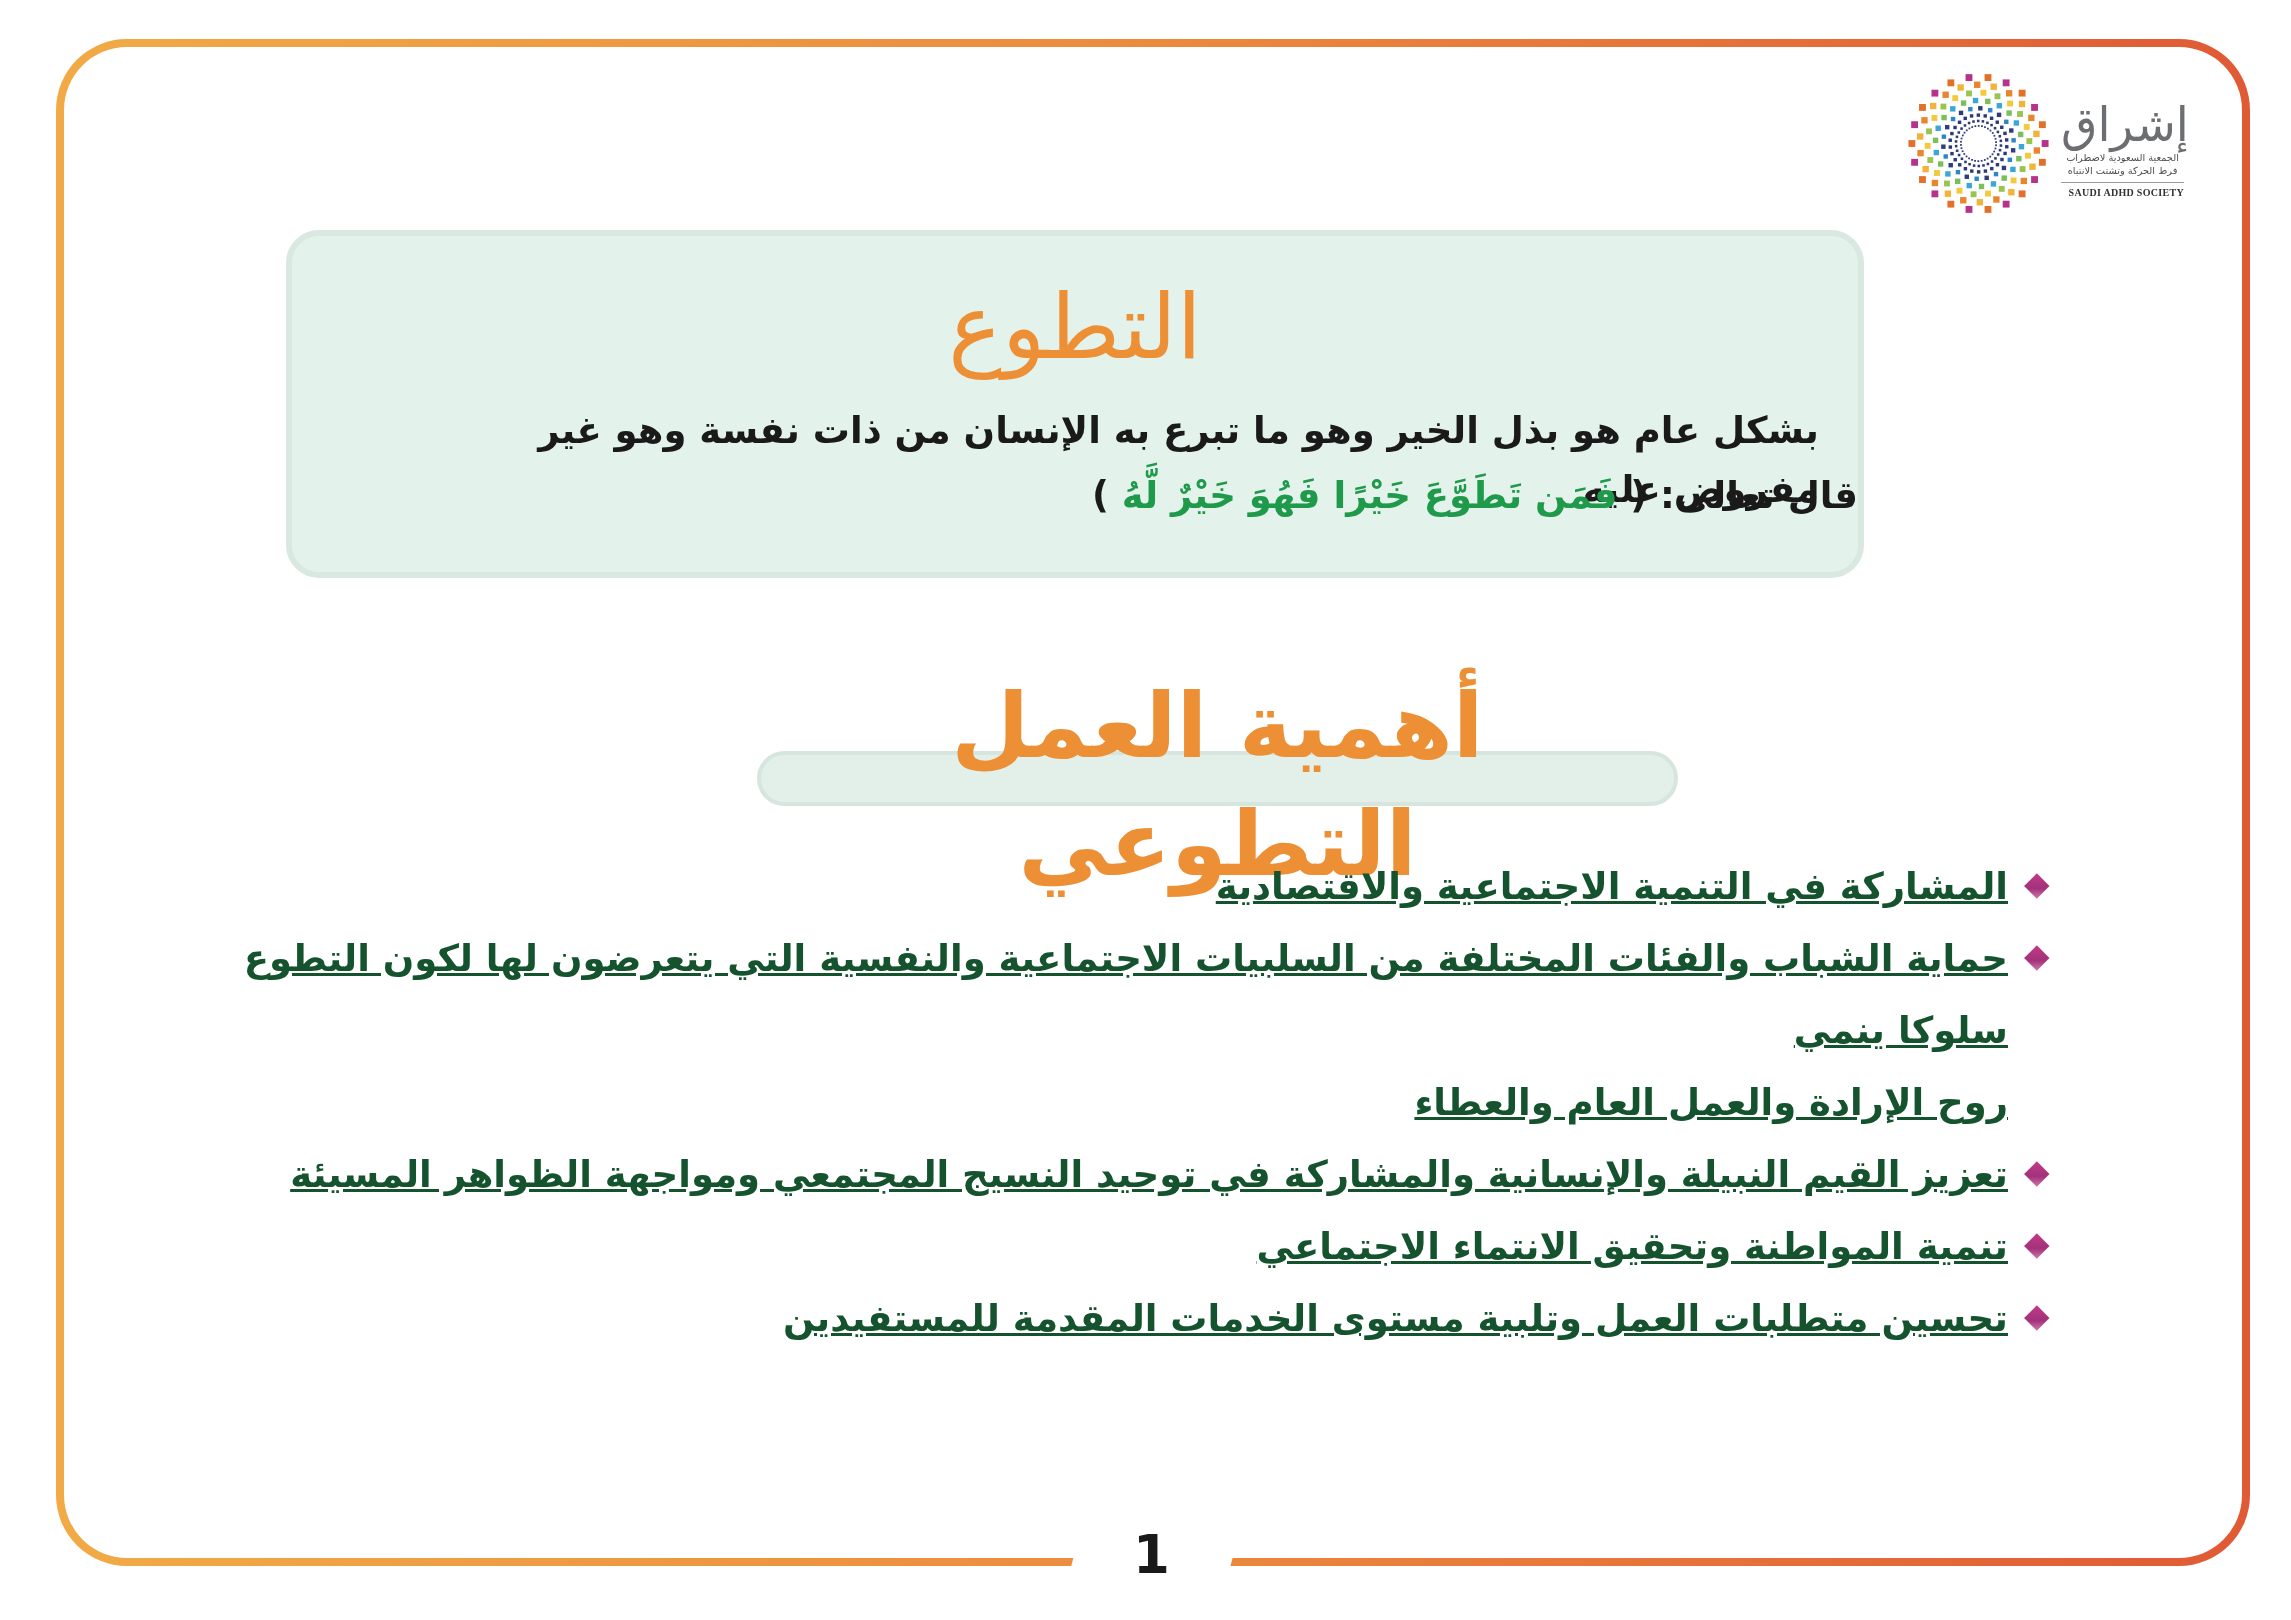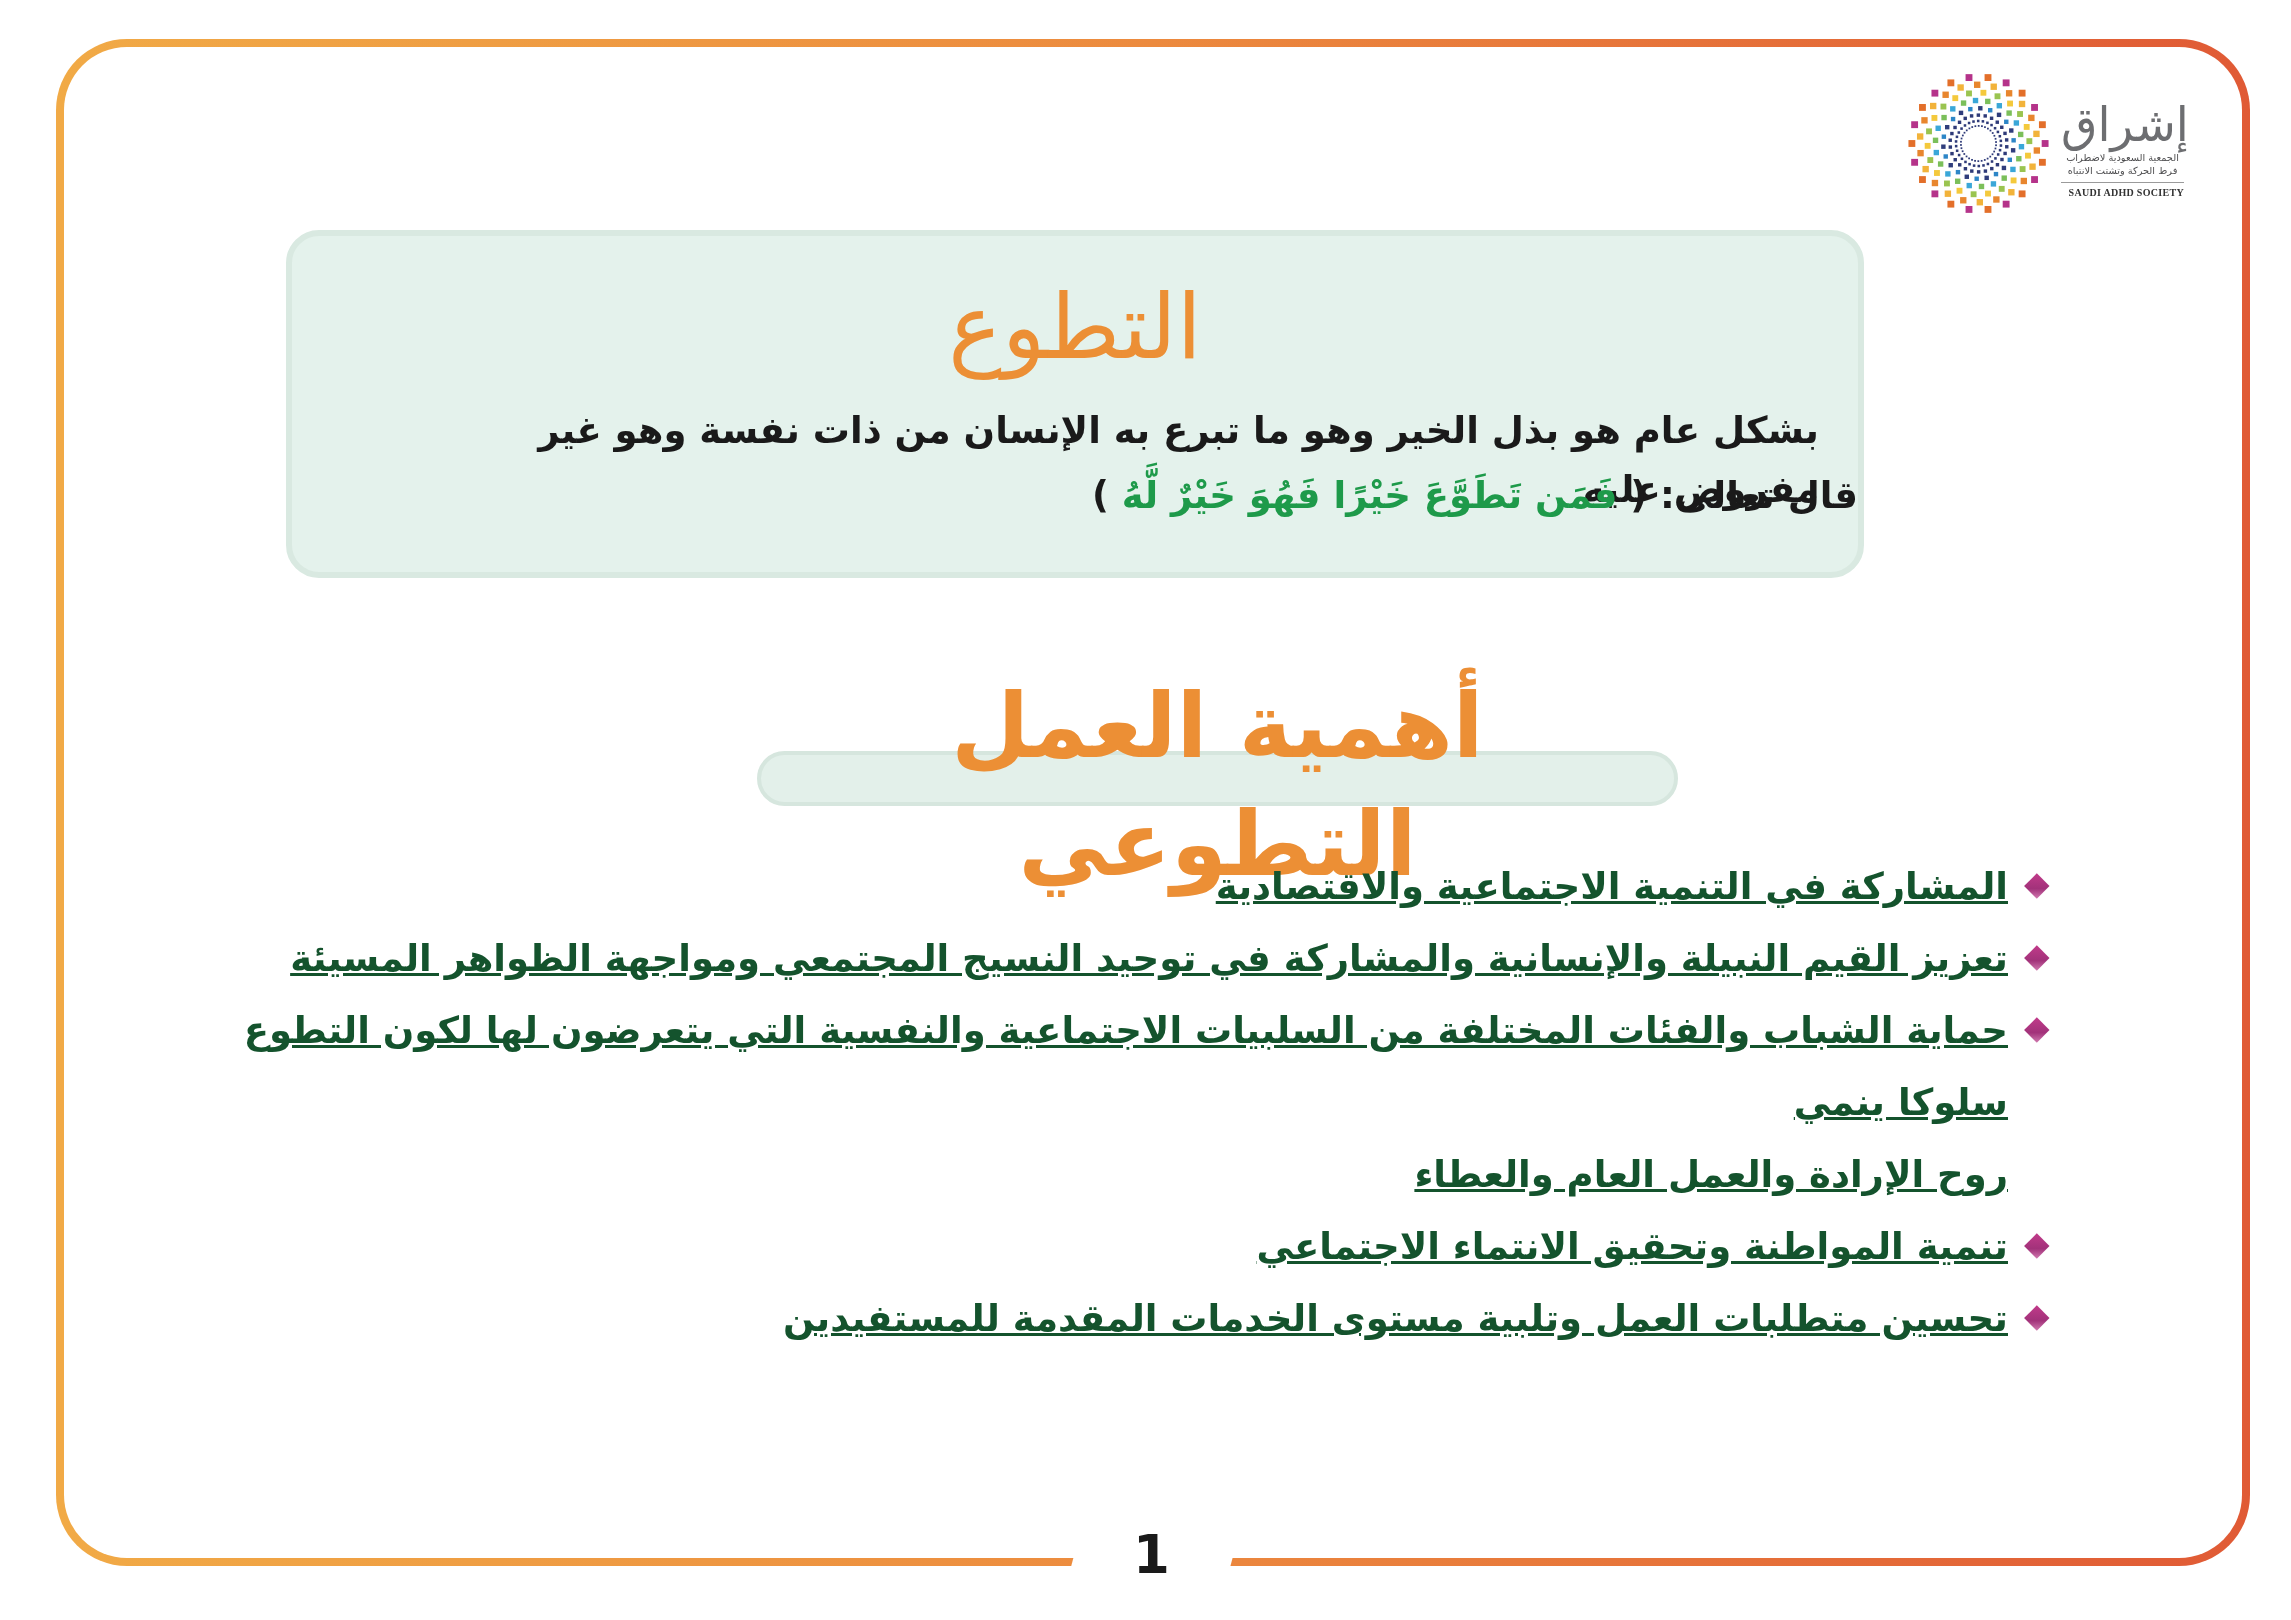--- a/index.html
+++ b/index.html
@@ -313,29 +313,29 @@
 <div class="section-bar"></div>
 <div class="section-title">أهمية العمل التطوعي</div>
 
 <ul class="bullets">
   <li class="bullet">
     <span class="bullet-icon"></span>
     <span>المشاركة في التنمية الاجتماعية والاقتصادية</span>
   </li>
   <li class="bullet">
     <span class="bullet-icon"></span>
-    <span>تعزيز القيم النبيلة والإنسانية والمشاركة في توحيد النسيج المجتمعي ومواجهة الظواهر المسيئة</span>
-  </li>
-  <li class="bullet">
-    <span class="bullet-icon"></span>
     <span>حماية الشباب والفئات المختلفة من السلبيات  الاجتماعية والنفسية التي يتعرضون لها لكون التطوع سلوكا ينمي</span>
     <span class="bullet-cont">روح الإرادة والعمل العام والعطاء</span>
   </li>
   <li class="bullet">
     <span class="bullet-icon"></span>
+    <span>تعزيز القيم النبيلة والإنسانية والمشاركة في توحيد النسيج المجتمعي ومواجهة الظواهر المسيئة</span>
+  </li>
+  <li class="bullet">
+    <span class="bullet-icon"></span>
     <span>تنمية المواطنة وتحقيق الانتماء الاجتماعي</span>
   </li>
   <li class="bullet">
     <span class="bullet-icon"></span>
     <span>تحسين متطلبات العمل وتلبية مستوى الخدمات المقدمة للمستفيدين</span>
   </li>
 </ul>
 
 
 </body></html>

